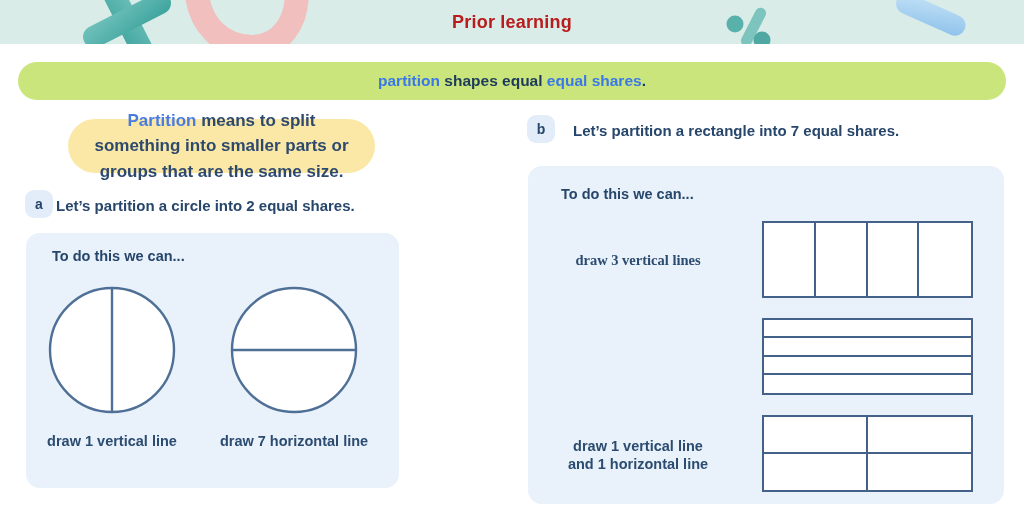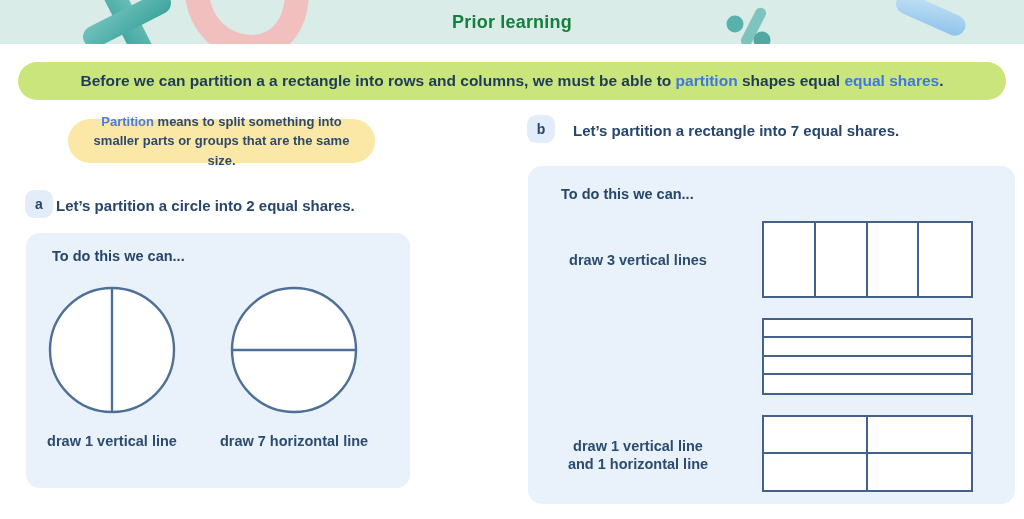--- a/index.html
+++ b/index.html
@@ -6,71 +6,71 @@
   .stage{
     position:relative;width:1024px;height:519px;overflow:hidden;background:#ffffff;
     font-family:"Liberation Sans","DejaVu Sans",sans-serif;
   }
   
   .header{position:absolute;left:0;top:0;width:1024px;height:44px;background:#d9ece8;overflow:hidden;}
   .header-decor{position:absolute;left:0;top:0;width:1024px;height:44px;display:block;}
   .header-title{
     position:absolute;left:0;top:0;width:100%;height:44px;
     display:flex;align-items:center;justify-content:center;
-    font-size:18px;font-weight:700;color:#15803d;letter-spacing:.2px;
+    font-size:18px;font-weight:700;color:#b91c1c;letter-spacing:.2px;
   }
   
   .banner{
     position:absolute;left:18px;top:62px;width:988px;height:38px;border-radius:19px;
     background:#c9e57c;display:flex;align-items:center;justify-content:center;
     font-size:15.5px;font-weight:700;color:#1e3a5c;white-space:pre-wrap;
   }
   .banner .hl{color:#3b78e7;}
   
   .bubble{
-    position:absolute;left:68px;top:119px;width:307px;height:44px;border-radius:27px;
+    position:absolute;left:68px;top:119px;width:307px;height:54px;border-radius:27px;
     background:#fbe8a7;display:flex;align-items:center;justify-content:center;
-    text-align:center;font-size:13px;font-weight:700;color:#2d4a6e;line-height:1.5;
+    text-align:center;font-size:17px;font-weight:700;color:#2d4a6e;line-height:1.5;
     padding:0 24px;box-sizing:border-box;white-space:pre-wrap;
   }
   .bubble .term{color:#4a7ce0;}
   
   .badge{
     position:absolute;width:28px;height:28px;border-radius:9px;background:#e3edf9;
     display:flex;align-items:center;justify-content:center;
     font-size:14px;font-weight:700;color:#27466b;
   }
   .badge-a{left:25px;top:190px;}
   .badge-b{left:527px;top:115px;}
   .prompt{position:absolute;font-size:15px;font-weight:700;color:#27466b;}
   .prompt-a{left:56px;top:197px;}
   .prompt-b{left:573px;top:122px;}
   
-  .panel{position:absolute;background:#e9f1fa;border-radius:14px;padding-left:11px;}
+  .panel{position:absolute;background:#e9f1fa;border-radius:14px;}
   .panel-a{left:26px;top:233px;width:373px;height:255px;}
   .panel-b{left:528px;top:166px;width:476px;height:338px;}
   .panel-heading{position:absolute;font-size:14.5px;font-weight:700;color:#27466b;}
   .heading-a{left:26px;top:15px;}
   .heading-b{left:33px;top:20px;}
   
   .circle-fig{position:absolute;width:130px;height:130px;}
   .circle-1{left:21px;top:52px;}
   .circle-2{left:203px;top:52px;}
   .circle-label{
     position:absolute;width:152px;text-align:center;top:200px;
     font-size:14.5px;font-weight:700;color:#2b4c70;
   }
   .circle-label-1{left:10px;}
   .circle-label-2{left:192px;}
   
   .method-label{
     position:absolute;left:0;width:220px;text-align:center;
     font-size:14.5px;font-weight:700;color:#2b4c70;line-height:1.25;
   }
-  .label-r1{top:85px;}
+  .label-r1{top:85px;font-family:Liberation Serif, serif;}
   .label-r2{top:182px;}
   .label-r3{top:271px;}
   .grid-rect{
     position:absolute;left:234px;width:211px;height:77px;
     background:#ffffff;border:2px solid #44618a;box-sizing:border-box;display:grid;
   }
   .rect-r1{top:55px;}
   .rect-r2{top:152px;}
   .rect-r3{top:249px;}
   .grid-rect .cell{border-right:2px solid #44618a;border-bottom:2px solid #44618a;}
@@ -102,21 +102,21 @@
       <g>
         <circle cx="735" cy="24" r="8.5" fill="#58b1ab"></circle>
         <rect x="748" y="6" width="11" height="42" rx="5.5" fill="#7cc4bd" transform="rotate(27 753.5 27)"></rect>
         <circle cx="762" cy="40" r="8.5" fill="#4fa8a2"></circle>
       </g>
       <rect x="894" y="4" width="74" height="21" rx="10.5" fill="url(#blueGrad)" transform="rotate(24 931 14)"></rect>
     </svg>
     <div class="header-title">Prior learning</div>
   </div>
 
-  <div class="banner"><span>Before we can partition a a rectangle into rows and columns, we must be able to </span><span class="hl">partition</span><span> shapes equal </span><span class="hl">equal shares</span><span>.</span></div>
+  <div class="banner"><span class="hl">partition</span><span> shapes equal </span><span class="hl">equal shares</span><span>.</span></div>
 
   <div class="bubble"><span><span class="term">Partition</span><span> means to split something into smaller parts or groups that are the same size.</span></span></div>
 
   <div class="badge badge-a">a</div>
   <div class="prompt prompt-a">Let’s partition a circle into 2 equal shares.</div>
 
   <div class="panel panel-a">
     <div class="panel-heading heading-a">To do this we can...</div>
 
     <svg class="circle-fig circle-1" viewBox="0 0 130 130">

